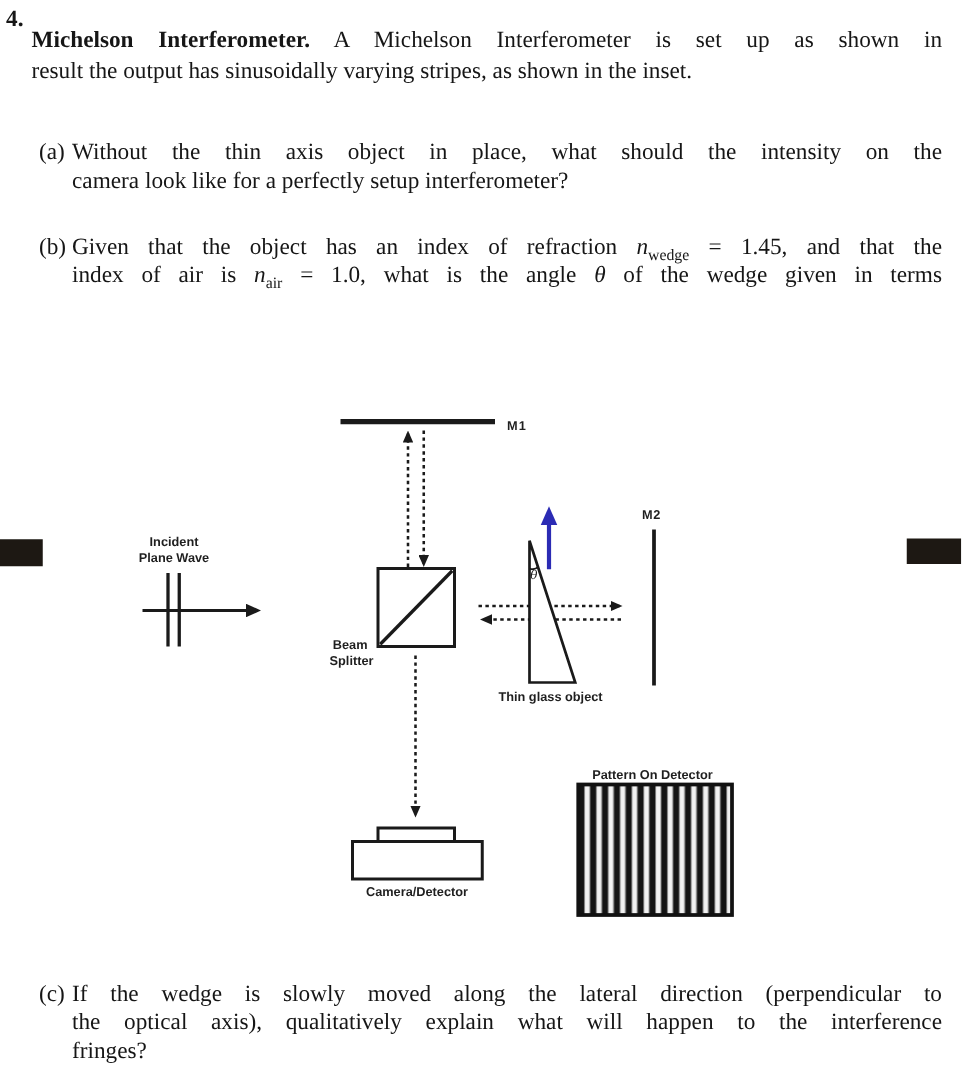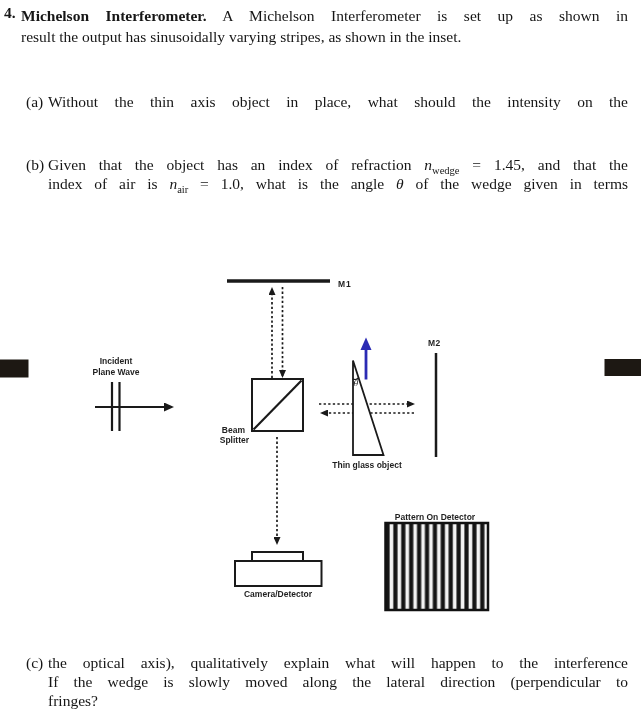--- a/index.html
+++ b/index.html
@@ -1,19 +1,19 @@
 <!DOCTYPE html>
 <html><head>
 <meta charset="utf-8">
 <style>
   html,body{margin:0;padding:0;background:#ffffff;}
   .page{position:relative;width:641px;height:716px;background:#ffffff;overflow:hidden;
         font-family:"Liberation Serif",serif;color:#161616;}
   .pnum{position:absolute;left:4px;top:2px;font-size:15.5px;font-weight:700;line-height:21px;}
-  .intro{position:absolute;left:21px;top:5px;width:607px;font-size:15.5px;line-height:21px;}
+  .intro{position:absolute;left:21px;top:16px;width:607px;font-size:15.5px;line-height:21px;}
   .part{position:absolute;left:26px;width:602px;font-size:15.5px;line-height:19.2px;}
   .plabel{position:absolute;left:0;top:0;}
   .pbody{margin-left:22px;}
   .j{text-align:justify;text-align-last:justify;}
   sub{font-size:0.68em;line-height:0;}
   svg.fig{position:absolute;left:0;top:0;}
   .dlabel{font-family:"Liberation Sans","DejaVu Sans",sans-serif;font-weight:600;fill:#1f1f1f;}
 </style>
 </head>
 <body>
@@ -23,36 +23,37 @@
   <span class="pnum">4.</span>
   <div class="intro">
     <div class="j"><b>Michelson Interferometer.</b> A Michelson Interferometer is set up as shown in</div>
     <div>result the output has sinusoidally varying stripes, as shown in the inset.</div>
   </div>
 
   <div class="part" style="top:92px">
     <span class="plabel">(a)</span>
     <div class="pbody">
       <div class="j">Without the thin axis object in place, what should the intensity on the</div>
+      <div>camera look like for a perfectly setup interferometer?</div>
     </div>
   </div>
 
   <div class="part" style="top:155px">
     <span class="plabel">(b)</span>
     <div class="pbody">
       <div class="j">Given that the object has an index of refraction <i>n</i><sub>wedge</sub> = 1.45, and that the</div>
       <div class="j">index of air is <i>n</i><sub>air</sub> = 1.0, what is the angle <i>θ</i> of the wedge given in terms</div>
     </div>
   </div>
 
   <div class="part" style="top:653px">
     <span class="plabel">(c)</span>
     <div class="pbody">
+      <div class="j">If the wedge is slowly moved along the lateral direction (perpendicular to</div>
       <div class="j">the optical axis), qualitatively explain what will happen to the interference</div>
-      <div class="j">If the wedge is slowly moved along the lateral direction (perpendicular to</div>
       <div>fringes?</div>
     </div>
   </div>
 
   <svg class="fig" width="641" height="716" viewBox="0 0 641 716">
     <defs>
       <marker id="ah" markerUnits="userSpaceOnUse" markerWidth="8" markerHeight="7" refX="6" refY="3.5" orient="auto">
         <path d="M0,0 L8,3.5 L0,7 Z" fill="#1a1a1a"></path>
       </marker>
       <marker id="ah2" markerUnits="userSpaceOnUse" markerWidth="10" markerHeight="9" refX="8" refY="4.5" orient="auto">

